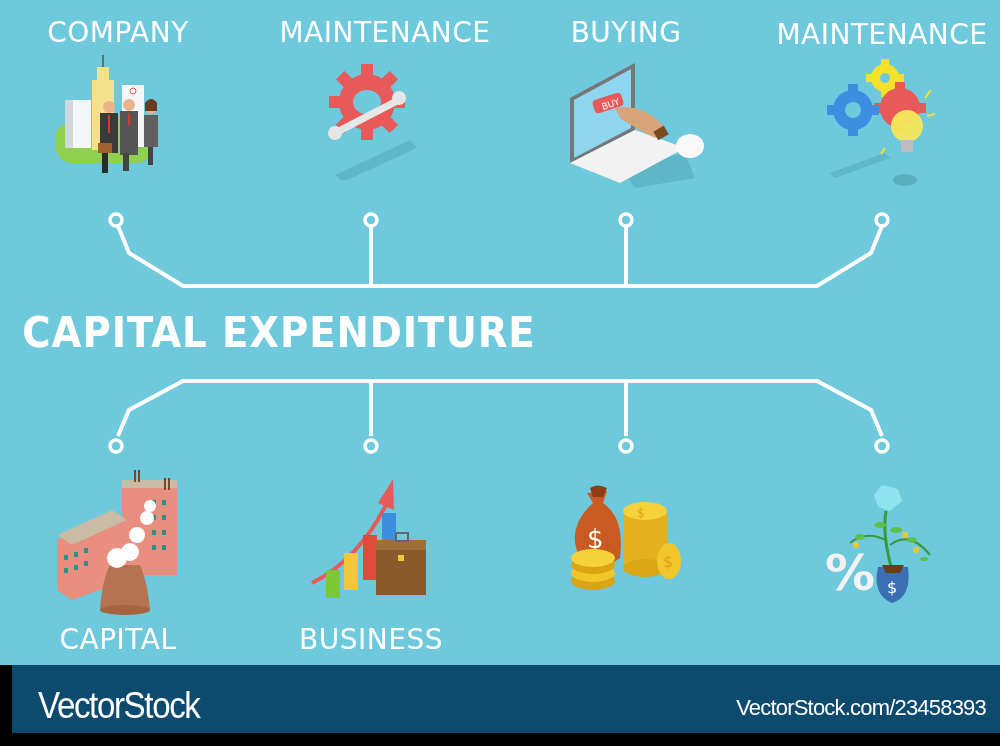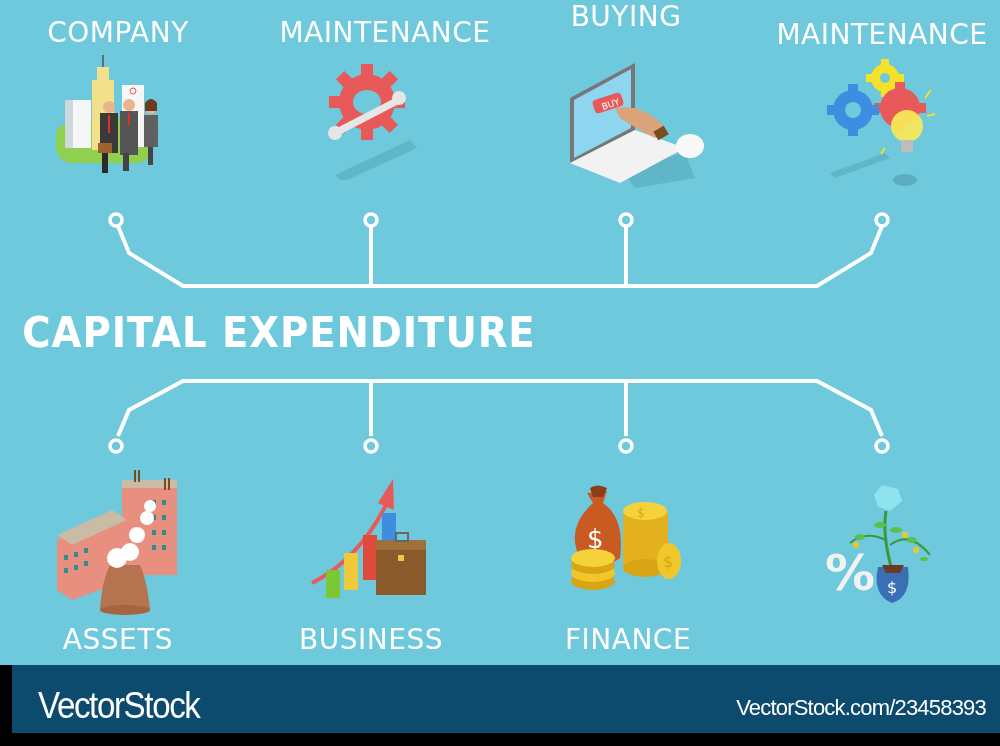--- a/index.html
+++ b/index.html
@@ -39,26 +39,25 @@
       <circle cx="371" cy="446" r="6"></circle>
       <circle cx="626" cy="446" r="6"></circle>
       <circle cx="882" cy="446" r="6"></circle>
     </g>
   </svg>
 
   <div class="title"><span>CAPITAL EXPENDITURE</span></div>
 
   <div class="lbl" style="left:8px;top:16px;">COMPANY</div>
   <div class="lbl" style="left:275px;top:16px;">MAINTENANCE</div>
-  <div class="lbl" style="left:516px;top:0;">BUYING</div>
+  <div class="lbl" style="left:516px;top:16px;">BUYING</div>
   <div class="lbl" style="left:772px;top:18px;">MAINTENANCE</div>
 
-  <div class="lbl" style="left:8px;top:623px;">ASSETS</div>
+  <div class="lbl" style="left:8px;top:623px;">CAPITAL</div>
   <div class="lbl" style="left:261px;top:623px;">BUSINESS</div>
-  <div class="lbl" style="left:518px;top:623px;">FINANCE</div>
 
   <div class="icon" style="left:50px;top:55px;">
     <svg width="140" height="130" viewBox="0 0 140 130">
       <path d="M6,85 Q4,70 20,68 L90,60 Q110,62 108,80 L100,100 Q95,110 80,108 L20,108 Q4,105 6,85Z" fill="#8fd14f"></path>
       <rect x="15" y="45" width="26" height="48" fill="#f4f6f8"></rect>
         <rect x="15" y="45" width="8" height="48" fill="#cfd8dc"></rect>
       <rect x="42" y="25" width="22" height="70" fill="#f3e08a"></rect>
         <rect x="47" y="12" width="12" height="16" fill="#f3e08a"></rect>
       <line x1="53" y1="0" x2="53" y2="12" stroke="#555" stroke-width="1.5"></line>
       <rect x="72" y="30" width="22" height="62" fill="#f4f6f8"></rect>

